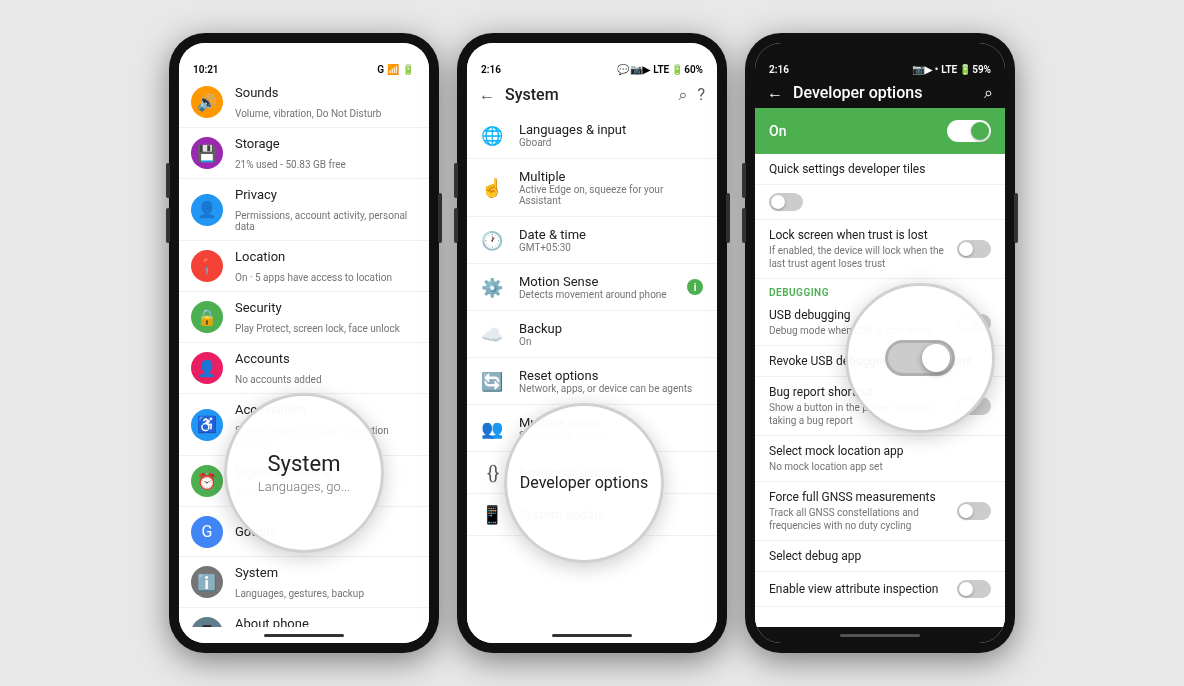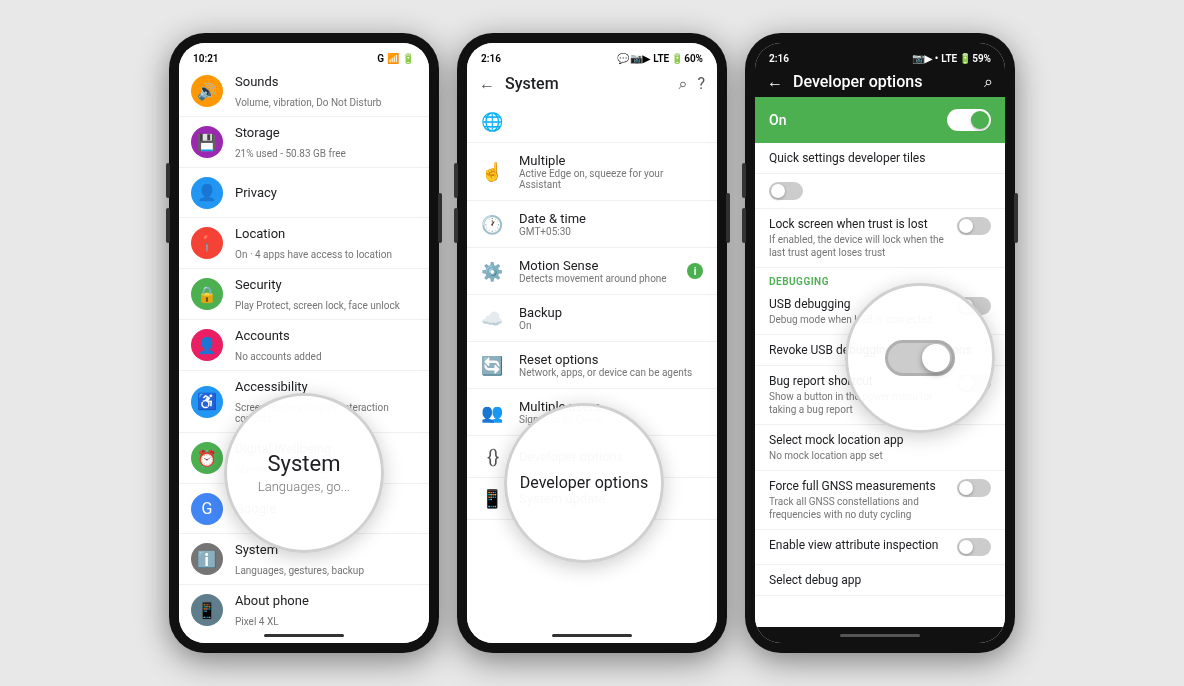--- a/index.html
+++ b/index.html
@@ -33,21 +33,21 @@
       overflow: hidden;
       display: flex;
       flex-direction: column;
       position: relative;
     }
 
     
     .status-bar {
       display: flex;
       justify-content: space-between;
-      padding: 10px 14px 2px;
+      padding: 21px 14px 2px;
       font-size: 10px;
       font-weight: 600;
       background: #fff;
       min-height: 20px;
     }
 
     .status-icons { display: flex; gap: 3px; align-items: center; }
 
     
     .settings-list {
@@ -190,21 +190,21 @@
       font-size: 14px;
       font-weight: 500;
     }
 
     .dev-item {
       padding: 8px 14px;
       border-bottom: 1px solid #f0f0f0;
     }
     .dev-item-row {
       display: flex;
-      align-items: flex-start;
+      align-items: center;
       justify-content: space-between;
       gap: 8px;
     }
     .dev-item-title {
       font-size: 12px;
       color: #202124;
       font-weight: 400;
     }
     .dev-item-sub {
       font-size: 10px;
@@ -379,27 +379,28 @@
     <div class="icon-circle" style="background:#9C27B0">💾</div>
     <div class="item-text">
       <div class="item-title">Storage</div>
       <div class="item-subtitle">21% used - 50.83 GB free</div>
     </div>
   </div>
         <div class="settings-item">
     <div class="icon-circle" style="background:#2196F3">👤</div>
     <div class="item-text">
       <div class="item-title">Privacy</div>
+      <div class="item-subtitle">Permissions, account activity, personal data</div>
     </div>
   </div>
         <div class="settings-item">
     <div class="icon-circle" style="background:#F44336">📍</div>
     <div class="item-text">
       <div class="item-title">Location</div>
-      <div class="item-subtitle">On · 4 apps have access to location</div>
+      <div class="item-subtitle">On · 5 apps have access to location</div>
     </div>
   </div>
         <div class="settings-item">
     <div class="icon-circle" style="background:#4CAF50">🔒</div>
     <div class="item-text">
       <div class="item-title">Security</div>
       <div class="item-subtitle">Play Protect, screen lock, face unlock</div>
     </div>
   </div>
         <div class="settings-item">
@@ -477,20 +478,24 @@
     <div class="top-bar">
       <span class="top-bar-icon">←</span>
       <span class="top-bar-title">System</span>
       <span class="top-bar-icon">⌕</span>
       <span class="top-bar-icon">?</span>
     </div>
 
     <div class="settings-list" id="system-list-2">
     <div class="system-item">
     <div class="sys-icon">🌐</div>
+    <div class="sys-text">
+      <div class="sys-title">Languages &amp; input</div>
+      <div class="sys-sub">Gboard</div>
+    </div>
 
   </div>
         <div class="system-item">
     <div class="sys-icon">☝️</div>
     <div class="sys-text">
       <div class="sys-title">Multiple</div>
       <div class="sys-sub">Active Edge on, squeeze for your Assistant</div>
     </div>
 
   </div>
@@ -652,33 +657,33 @@
         <div>
           <div class="dev-item-title">Force full GNSS measurements</div>
           <div class="dev-item-sub">Track all GNSS constellations and frequencies with no duty cycling</div>
         </div>
         <div class="toggle off"></div>
       </div>
     </div>
         <div class="dev-item">
       <div class="dev-item-row">
         <div>
+          <div class="dev-item-title">Select debug app</div>
+
+        </div>
+
+      </div>
+    </div>
+        <div class="dev-item">
+      <div class="dev-item-row">
+        <div>
           <div class="dev-item-title">Enable view attribute inspection</div>
 
         </div>
         <div class="toggle off"></div>
-      </div>
-    </div>
-        <div class="dev-item">
-      <div class="dev-item-row">
-        <div>
-          <div class="dev-item-title">Select debug app</div>
-
-        </div>
-
       </div>
     </div>
       </div>
 
     <div class="toggle-magnify" style="top: 240px; right: 10px;">
       <div class="toggle-inside"></div>
     </div>
 
     <div class="home-bar" style="background:#111;">
       <div class="home-bar-line" style="background:#555;"></div>

